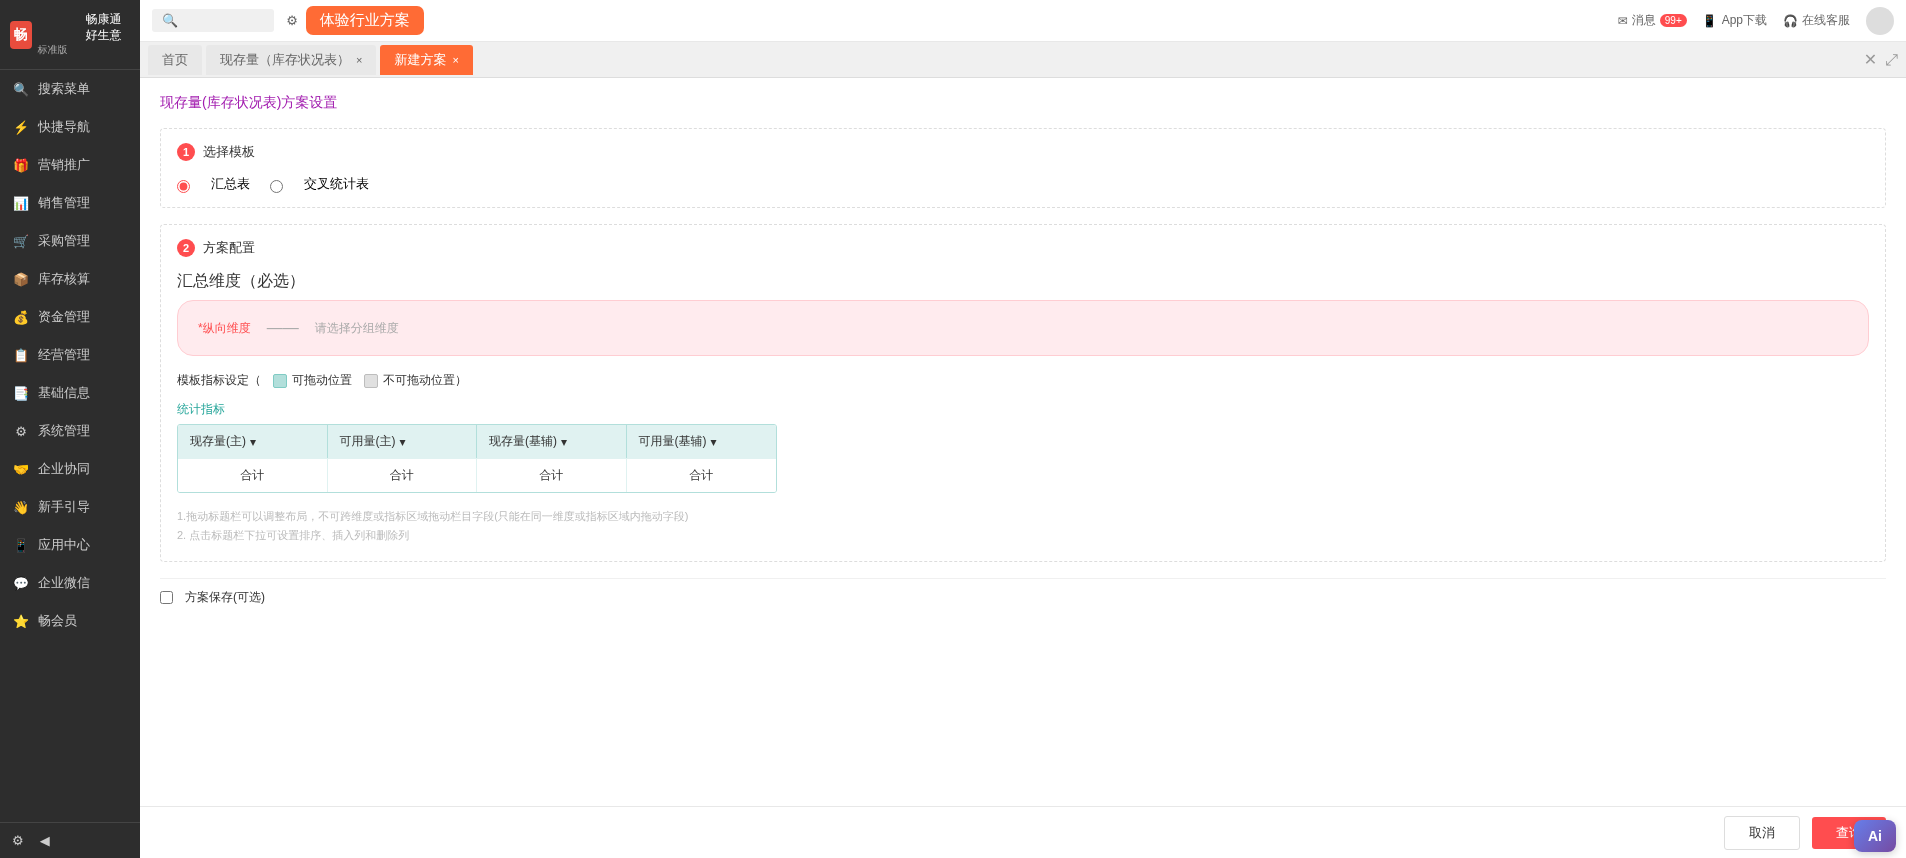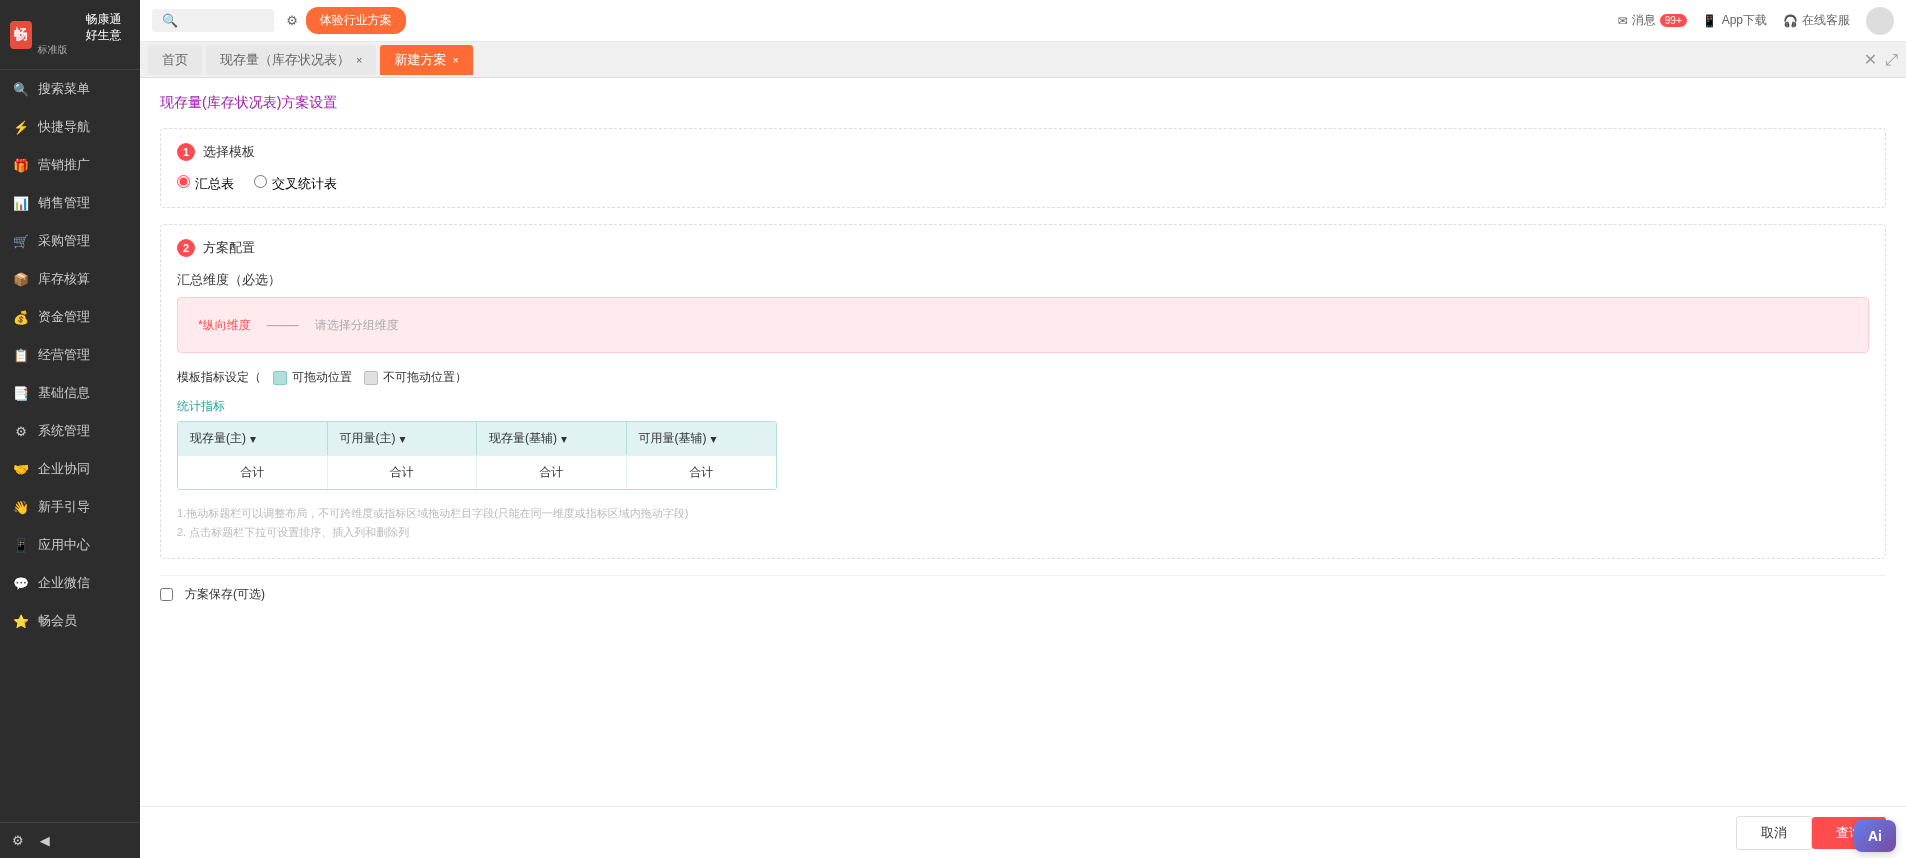--- a/index.html
+++ b/index.html
@@ -107,23 +107,23 @@
       outline: none;
       font-size: 12px;
       width: 80px;
       color: #999;
     }
     .topbar-gear { cursor: pointer; color: #666; margin-left: 4px; }
     .topbar-btn {
       background: #ff6b35;
       color: white;
       border: none;
-      border-radius: 12px;
+      border-radius: 7px;
       padding: 5px 14px;
-      font-size: 12px;
+      font-size: 15px;
       cursor: pointer;
     }
     .topbar-right {
       display: flex;
       align-items: center;
       gap: 16px;
       font-size: 12px;
       color: #666;
     }
     .topbar-right-item { display: flex; align-items: center; gap: 4px; cursor: pointer; }
@@ -213,29 +213,29 @@
       align-items: center;
       justify-content: center;
       font-size: 11px;
       font-weight: bold;
       flex-shrink: 0;
     }
     .section-title { font-size: 13px; color: #333; font-weight: 500; }
 
     
     .radio-group { display: flex; align-items: center; gap: 20px; }
-    .radio-item { display: flex; align-items: flex-start; gap: 5px; cursor: pointer; }
+    .radio-item { display: flex; align-items: flex-end; gap: 21px; cursor: pointer; }
     .radio-item input[type="radio"] { accent-color: #ff4d4f; }
 
     
-    .dimension-label { font-size: 13px; color: #333; margin-bottom: 8px; font-family: Liberation Serif, serif; }
+    .dimension-label { font-size: 16px; color: #333; margin-bottom: 8px; font-family: Liberation Serif, serif; }
     .dimension-box {
       background: #ffebee;
       border: 1px solid #ffcdd2;
-      border-radius: 4px;
+      border-radius: 16px;
       padding: 18px 20px;
       display: flex;
       align-items: center;
       gap: 16px;
     }
     .dimension-required { color: #ff4d4f; font-size: 12px; }
     .dimension-arrow { color: #aaa; font-size: 16px; }
     .dimension-placeholder { color: #aaa; font-size: 12px; }
 
     
@@ -325,20 +325,21 @@
 
     
     .bottom-bar {
       height: 52px;
       background: #fff;
       border-top: 1px solid #e8e8e8;
       display: flex;
       align-items: center;
       justify-content: flex-end;
       padding: 0 20px;
+      gap: 12px;
     }
     .btn-cancel {
       padding: 7px 24px;
       border: 1px solid #ddd;
       background: #fff;
       border-radius: 3px;
       font-size: 13px;
       cursor: pointer;
       color: #333;
     }

